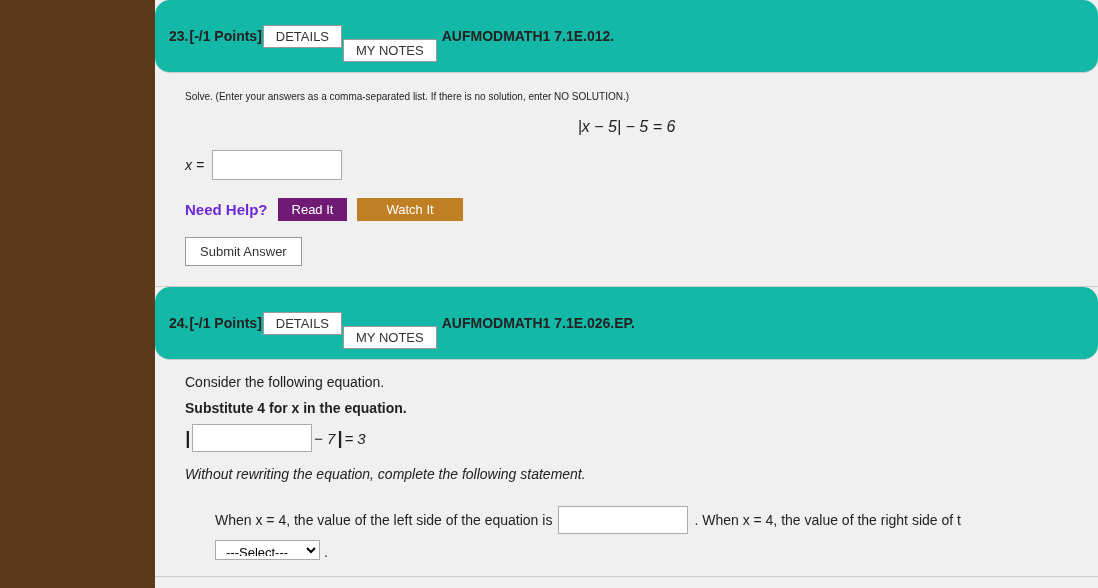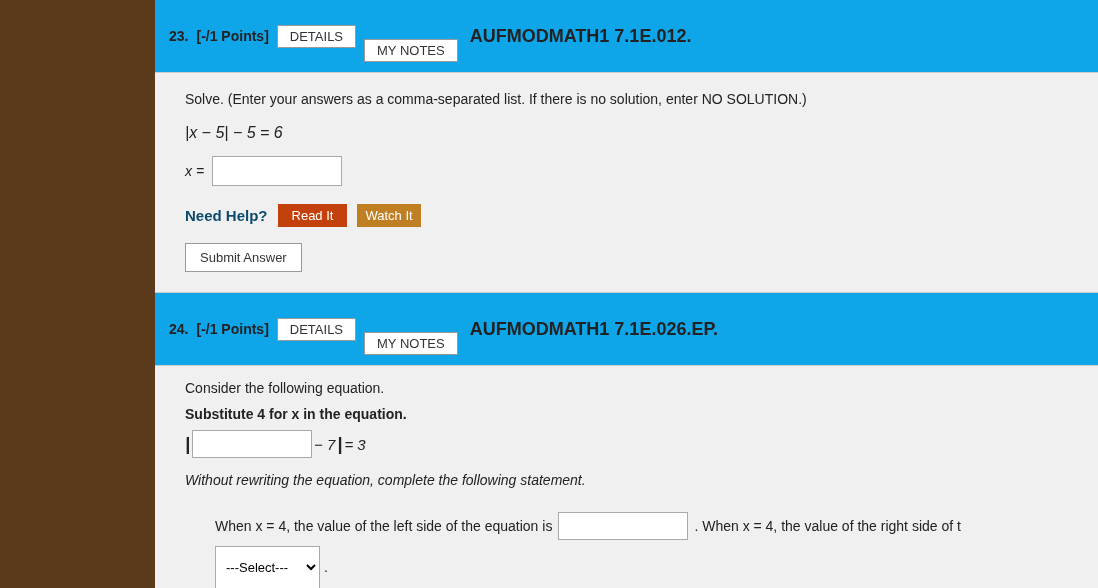--- a/index.html
+++ b/index.html
@@ -22,23 +22,24 @@
       overflow: hidden;
     }
     .problem-block {
       background: #f0f0f0;
       border-bottom: 1px solid #ccc;
     }
     .problem-header {
       display: flex;
       align-items: center;
       padding: 10px 14px;
-      background: #0ea5e9;
+      background: #14b8a6;
       border-bottom: 1px solid #ccc;
-      gap: 8px;
+      gap: 1px;
+      border-radius: 15px;
     }
     .problem-number {
       font-weight: bold;
       font-size: 14px;
       color: #222;
       white-space: nowrap;
     }
     .btn-details {
       background: white;
       border: 1px solid #999;
@@ -50,36 +51,36 @@
     .btn-mynotes {
       background: white;
       border: 1px solid #999;
       padding: 3px 12px;
       font-size: 13px;
       cursor: pointer;
       color: #333;
       margin-top: 29px;
     }
     .problem-code {
-      font-size: 18px;
+      font-size: 14px;
       font-weight: bold;
       color: #222;
       margin-left: 4px;
     }
     .problem-body {
       padding: 16px 30px 20px 30px;
     }
     .problem-instruction {
-      font-size: 14px;
+      font-size: 10px;
       color: #222;
       margin-bottom: 14px;
       line-height: 1.5;
     }
     .math-equation {
-      text-align: left;
+      text-align: center;
       font-size: 16px;
       color: #222;
       margin-bottom: 14px;
       font-style: italic;
     }
     .answer-row {
       display: flex;
       align-items: center;
       gap: 8px;
       margin-bottom: 18px;
@@ -97,37 +98,37 @@
       height: 30px;
       background: white;
     }
     .need-help-row {
       display: flex;
       align-items: center;
       gap: 10px;
       margin-bottom: 16px;
     }
     .need-help-label {
-      color: #0c4a6e;
+      color: #6d28d9;
       font-weight: bold;
       font-size: 15px;
     }
     .btn-read-it {
-      background: #c2410c;
+      background: #701a75;
       color: white;
       border: none;
       padding: 4px 14px;
       font-size: 13px;
       cursor: pointer;
     }
     .btn-watch-it {
       background: #c17f24;
       color: white;
       border: none;
-      padding: 4px 8px;
+      padding: 4px 29px;
       font-size: 13px;
       cursor: pointer;
     }
     .btn-submit {
       background: white;
       border: 1px solid #999;
       padding: 6px 14px;
       font-size: 13px;
       cursor: pointer;
       color: #333;
@@ -187,21 +188,21 @@
       padding: 3px 6px;
       font-size: 14px;
       width: 130px;
       height: 28px;
       background: white;
     }
     .select-dropdown {
       border: 1px solid #aaa;
       padding: 3px 6px;
       font-size: 13px;
-      height: 43px;
+      height: 20px;
       background: white;
       cursor: pointer;
     }
   </style>
 </head>
 <body>
 
 <div class="sidebar"></div>
 
 <div class="main-content">

